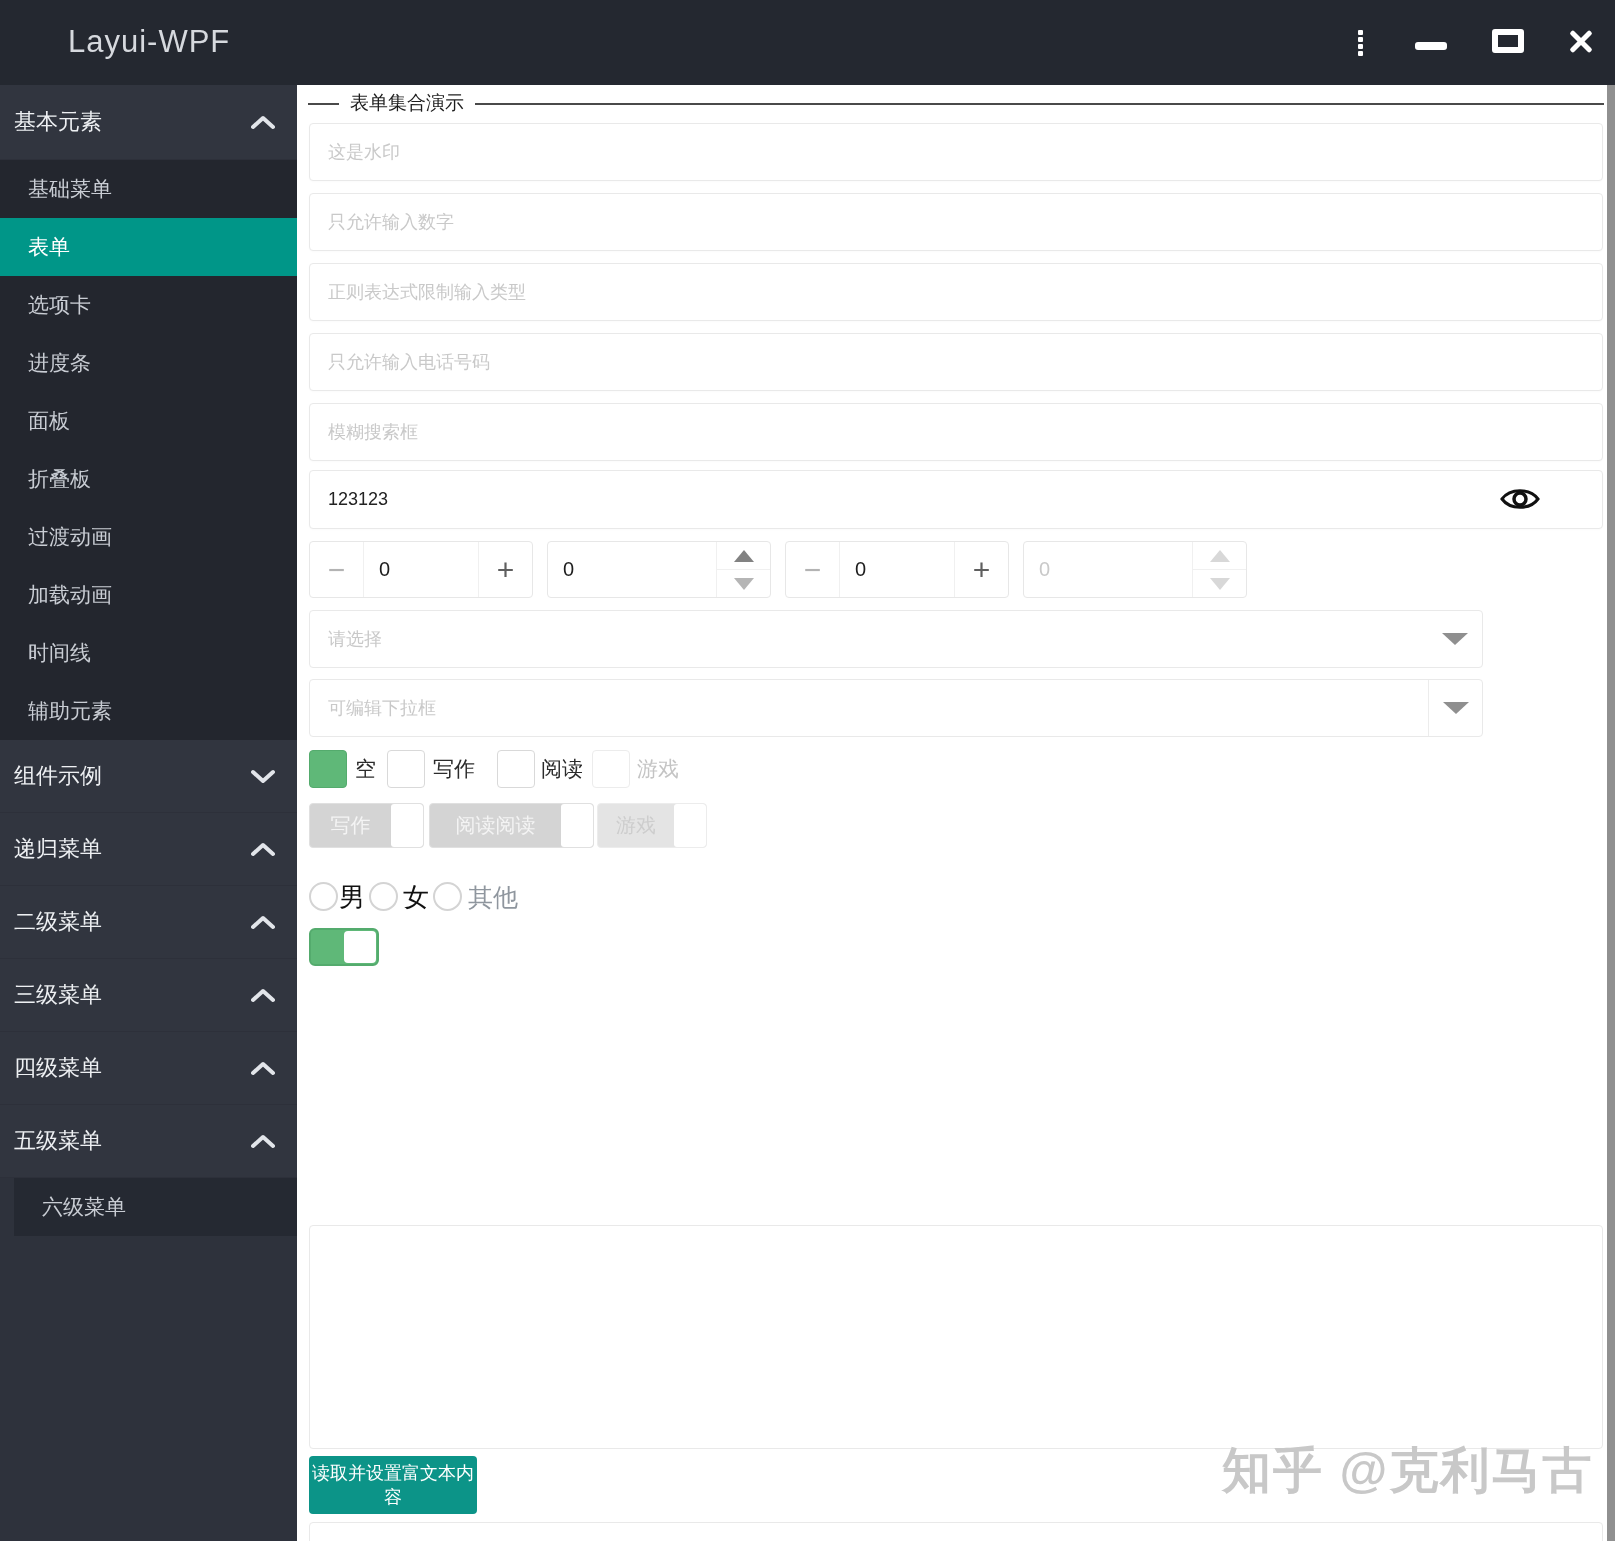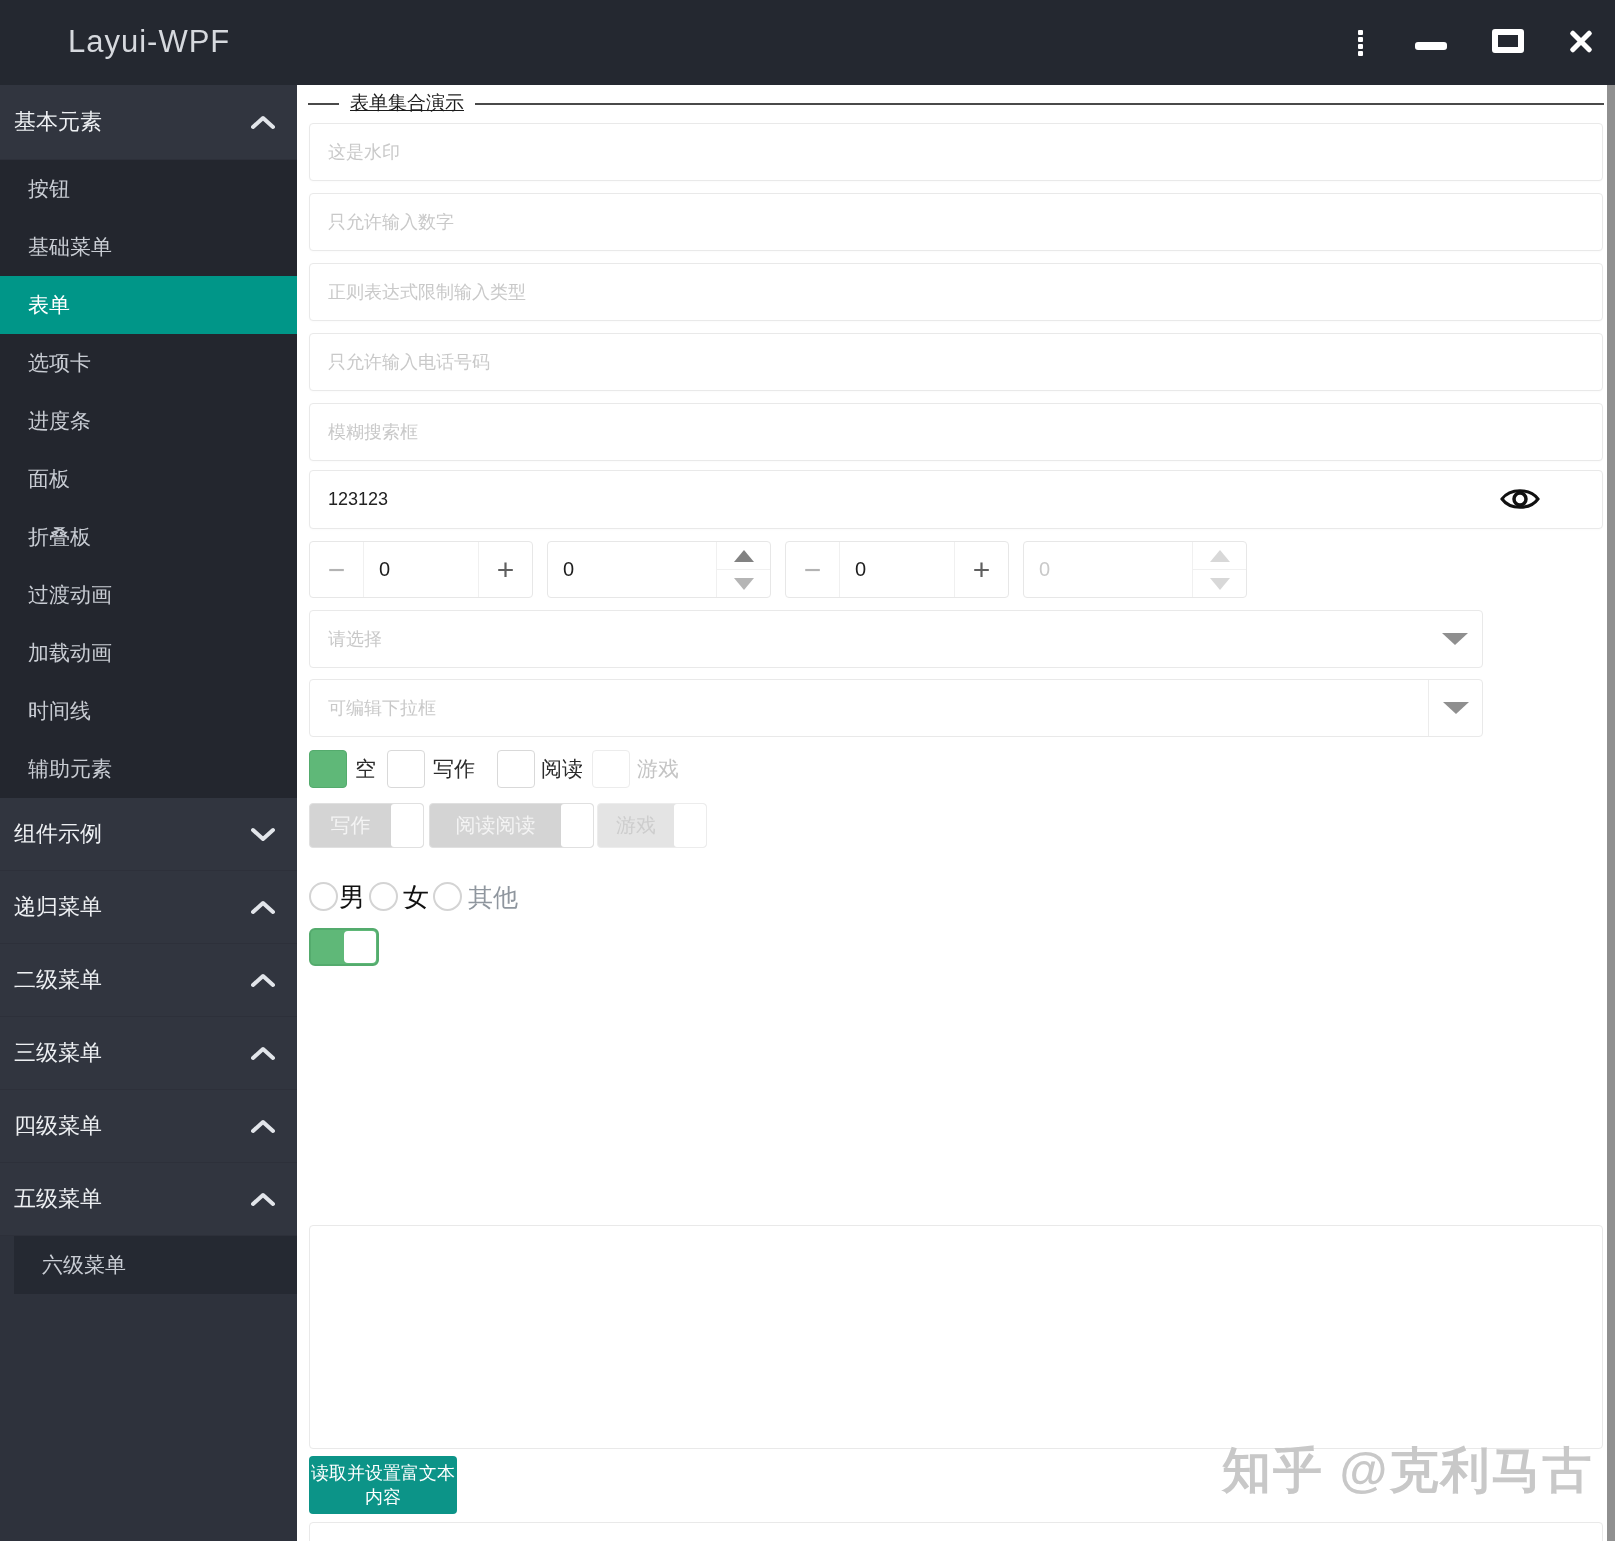--- a/index.html
+++ b/index.html
@@ -54,21 +54,21 @@
   .chev { display:block; }
 
   
   .content {
     position:absolute; left:297px; top:85px; width:1310px; height:1456px;
     background:#fff;
   }
   .gb-line { position:absolute; left:11px; top:18px; width:1296px; border-top:2px solid #4a4a4a; }
   .gb-label {
     position:absolute; left:42px; top:5px; background:#fff; padding:0 11px;
-    font-size:19px; color:#1c1c1c;text-decoration:underline;
+    font-size:19px; color:#1c1c1c;
   }
 
   .field {
     position:absolute; left:12px; width:1294px; height:58px;
     border:1px solid #e9e9e9; border-radius:4px; background:#fff;
     font-size:18px; color:#222; padding:0 18px; outline:none;
     box-shadow:0 1px 2px rgba(0,0,0,0.02);
     font-family:"Liberation Sans", sans-serif;
   }
   .field::placeholder { color:#c9c9c9; opacity:1; }
@@ -149,21 +149,21 @@
 
   .richbox {
     position:absolute; left:12px; top:1140px; width:1294px; height:224px;
     border:1px solid #e9e9e9; border-radius:4px; background:#fff;
   }
   .bottombox {
     position:absolute; left:12px; top:1437px; width:1294px; height:110px;
     border:1px solid #e9e9e9; border-radius:4px; background:#fff;
   }
   .submit {
-    position:absolute; left:12px; top:1371px; width:148px; height:58px;
+    position:absolute; left:12px; top:1371px; width:168px; height:58px;
     background:#0c9488; color:#fff; font-size:18px; border:none; border-radius:4px;
     cursor:pointer; font-family:"Liberation Sans", sans-serif;
   }
 
   .watermark {
     position:absolute; left:1222px; top:1438px; z-index:50;
     font-size:49px; font-weight:700; color:#c8c8c8; letter-spacing:2px;
     pointer-events:none; white-space:nowrap;
   }
 
@@ -197,23 +197,20 @@
     </div>
 </div>
 
 <div class="sidebar">
   <div class="sb-group first">
     <span>基本元素</span>
     <svg class="chev" width="24" height="15" viewBox="0 0 24 15">
         <polyline points="2,12 12,3 22,12" fill="none" stroke="#e2e5ea" stroke-width="4" stroke-linecap="round" stroke-linejoin="round"></polyline>
       </svg>
   </div>
-  <div class="sb-item">
-      <span>按钮</span>
-    </div>
   <div class="sb-item">
       <span>基础菜单</span>
     </div>
   <div class="sb-item selected">
       <span>表单</span>
     </div>
   <div class="sb-item">
       <span>选项卡</span>
     </div>
   <div class="sb-item">

